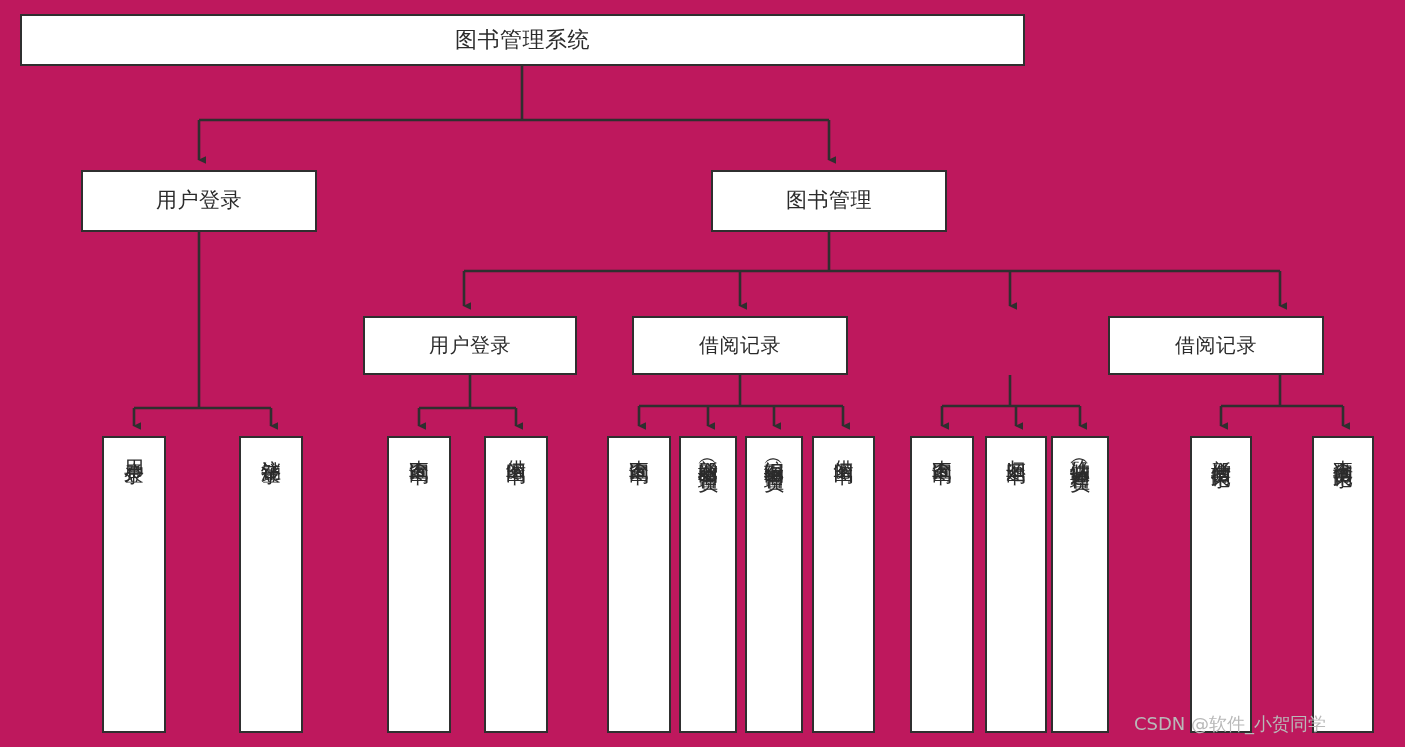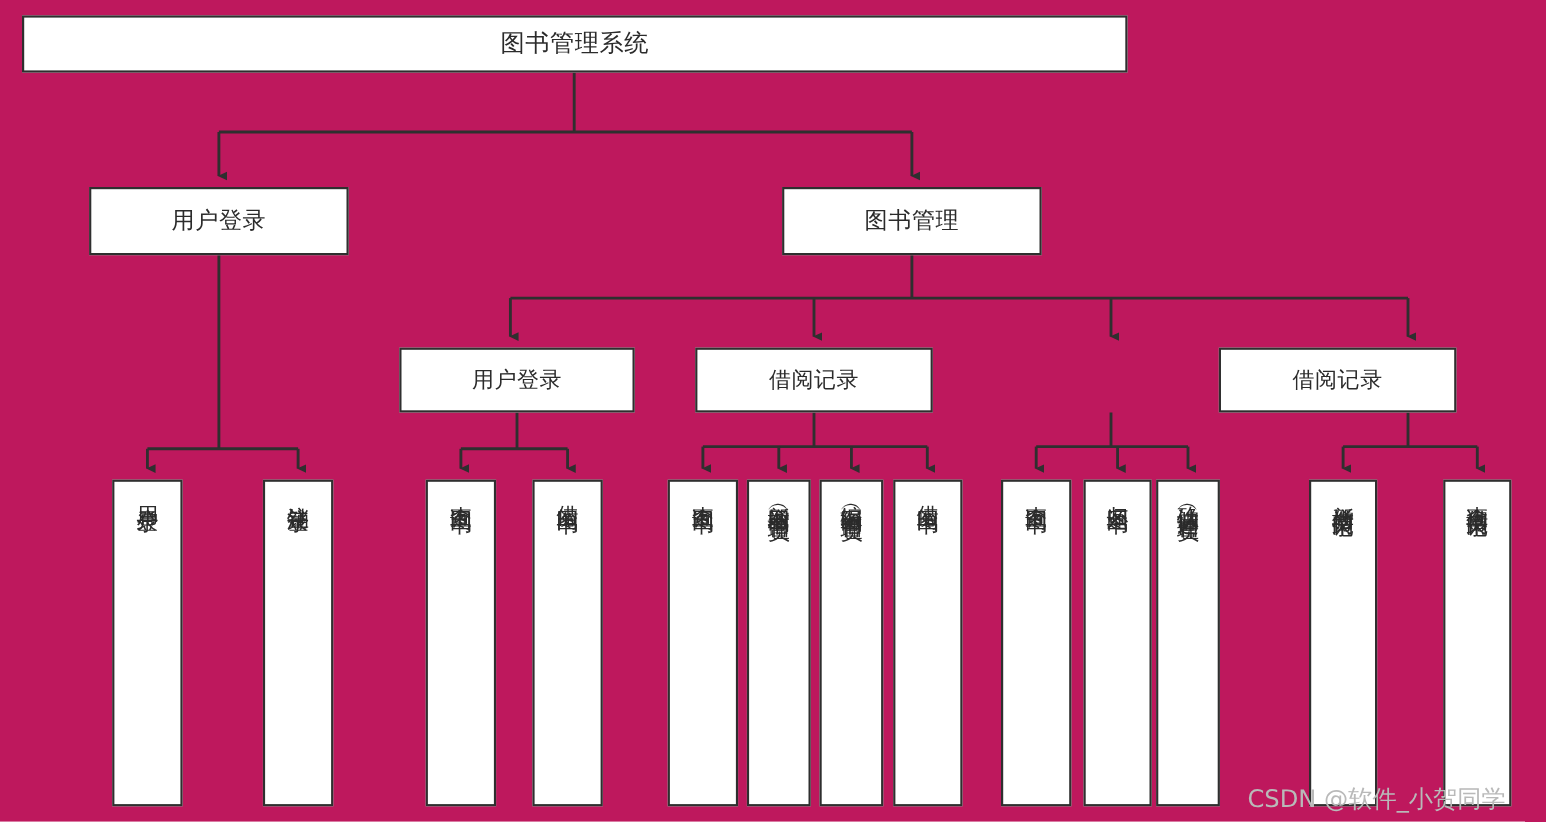--- a/index.html
+++ b/index.html
@@ -61,21 +61,21 @@
     max-height: 286px;
     text-align: left;
   }
   .node.leaf.tall-text .node-label {
     max-height: 292px;
   }
   #watermark {
     position: absolute;
     left: 1134px;
     top: 712px;
-    font-size: 22px;
+    font-size: 18px;
     color: #b9b9b9;
     white-space: nowrap;
     z-index: 6;
     font-family: "DejaVu Sans", "Liberation Sans", sans-serif;
   }
 </style>
 </head>
 <body>
 
 <div id="diagram-root" style="background: #be185d;">

